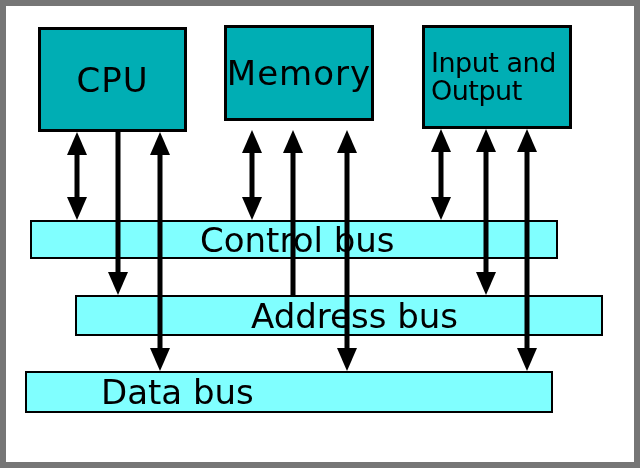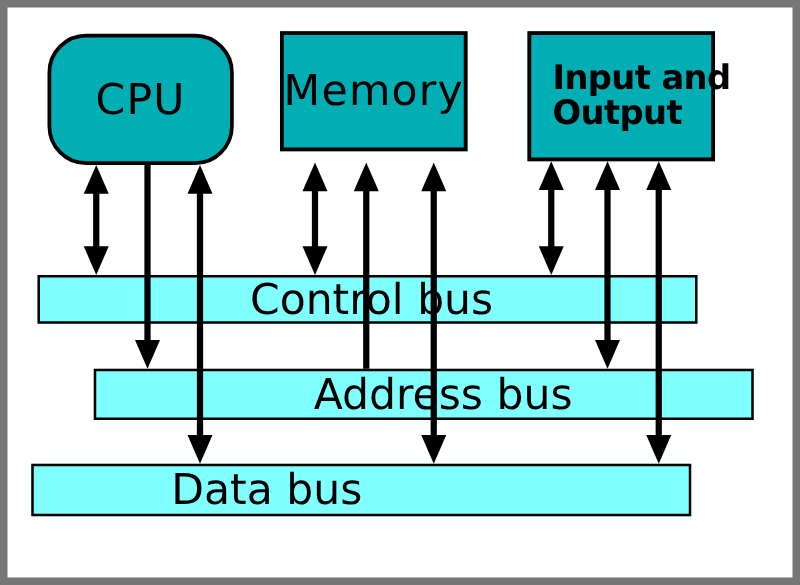--- a/index.html
+++ b/index.html
@@ -24,47 +24,47 @@
     border:3px solid var(--line,#000);
     box-sizing:border-box;
     display:flex;align-items:center;justify-content:center;
     z-index:3;
   }
   .box-label{
     font-size:34px;
     letter-spacing:1px;
     white-space:pre;
   }
-  #box-cpu{left:38px;top:27px;width:149px;height:105px;border-radius:31px;}
+  #box-cpu{left:38px;top:27px;width:149px;height:105px;}
   #box-memory{left:224px;top:25px;width:150px;height:96px;}
   #box-io{left:422px;top:25px;width:150px;height:104px;justify-content:flex-start;}
   #box-io .box-label{
-    font-size:27px;font-weight:bold;
+    font-size:27px;font-weight:normal;
     letter-spacing:-0.5px;line-height:1.05;
-    white-space:pre;padding-left:17px;
+    white-space:pre;padding-left:6px;
   }
   
   .bus{
     position:absolute;
     background:var(--bus-fill,#80FFFF);
     border:2px solid var(--line,#000);
     box-sizing:border-box;
     display:flex;align-items:center;
     z-index:1;
   }
   .bus-label{
     font-size:34px;
     white-space:pre;
   }
   #bus-control{left:30px;top:220px;width:528px;height:39px;}
   #bus-control .bus-label{padding-left:168px;}
   #bus-address{left:27px;top:295px;width:528px;height:41px;margin-left:48px;}
   #bus-address .bus-label{padding-left:174px;}
   #bus-data{left:25px;top:371px;width:528px;height:42px;}
-  #bus-data .bus-label{padding-left:110px;}
+  #bus-data .bus-label{padding-left:74px;}
   
   #arrow-layer{
     position:absolute;left:0;top:0;width:640px;height:468px;
     z-index:2;pointer-events:none;
   }
 </style>
 </head>
 <body>
 
 <div class="screen" style="--bg: #FFFFFF; --frame: #767676; --box-fill: #00AEB4; --bus-fill: #80FFFF; --line: #000000; color: rgb(0, 0, 0);">

